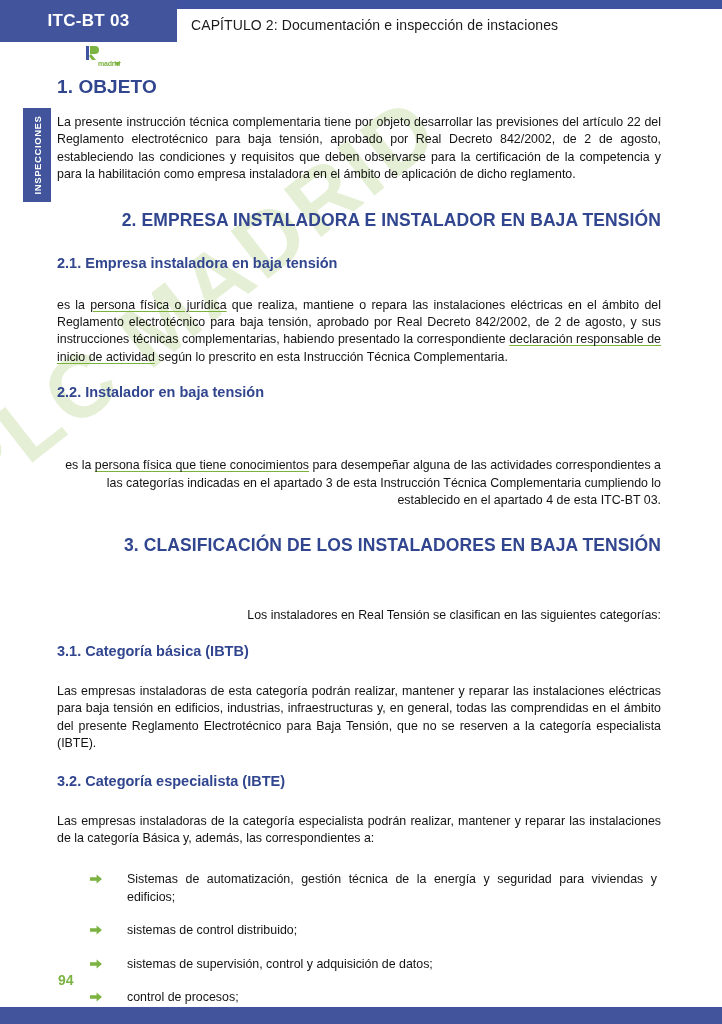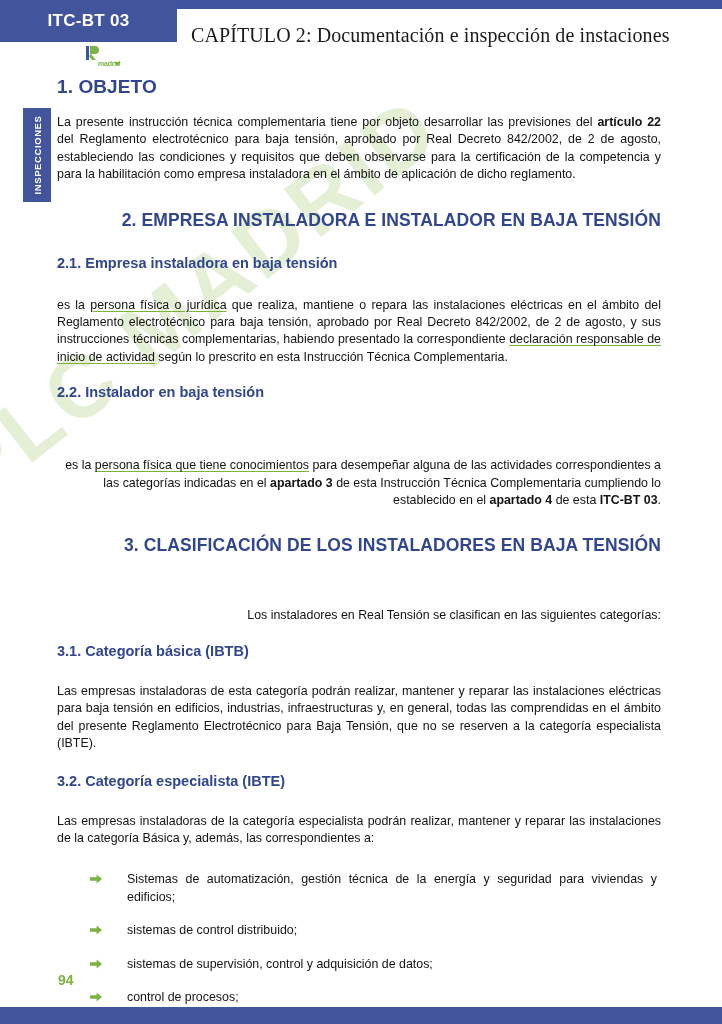--- a/index.html
+++ b/index.html
@@ -77,28 +77,27 @@
     font-size: 17px;
     font-weight: bold;
     display: flex;
     align-items: center;
     justify-content: center;
     letter-spacing: .3px;
   }
   .header-title {
     position: absolute;
     left: 191px;
-    top: 14px;
+    top: 4px;
     height: 42px;
     display: flex;
     align-items: center;
-    font-size: 20px;
+    font-size: 14px;
     color: #1a1a1a;
     letter-spacing: .1px;
-    font-family: Liberation Serif, serif;
   }
 
   
   .side-tab {
     position: absolute;
     left: 23px;
     top: 108px;
     width: 28px;
     height: 94px;
     background: #41549c;
@@ -163,21 +162,21 @@
   p.body {
     font-size: 12.4px;
     line-height: 17.4px;
     color: #131313;
     text-align: justify;
     margin: 0;
   }
   p.body.left { text-align: right; margin-top: 27px; }
 
   .u { text-decoration: underline; text-decoration-color: #7bb33a; text-underline-offset: 2px; }
-  .b { font-weight: bold; }
+  .b { font-weight: normal; }
   .i { }
 
   .spacer-8  { height: 8px; }
   .spacer-14 { height: 14px; }
   .spacer-16 { height: 16px; }
   .spacer-18 { height: 18px; }
   .spacer-20 { height: 20px; }
   .spacer-26 { height: 26px; }
 
   

